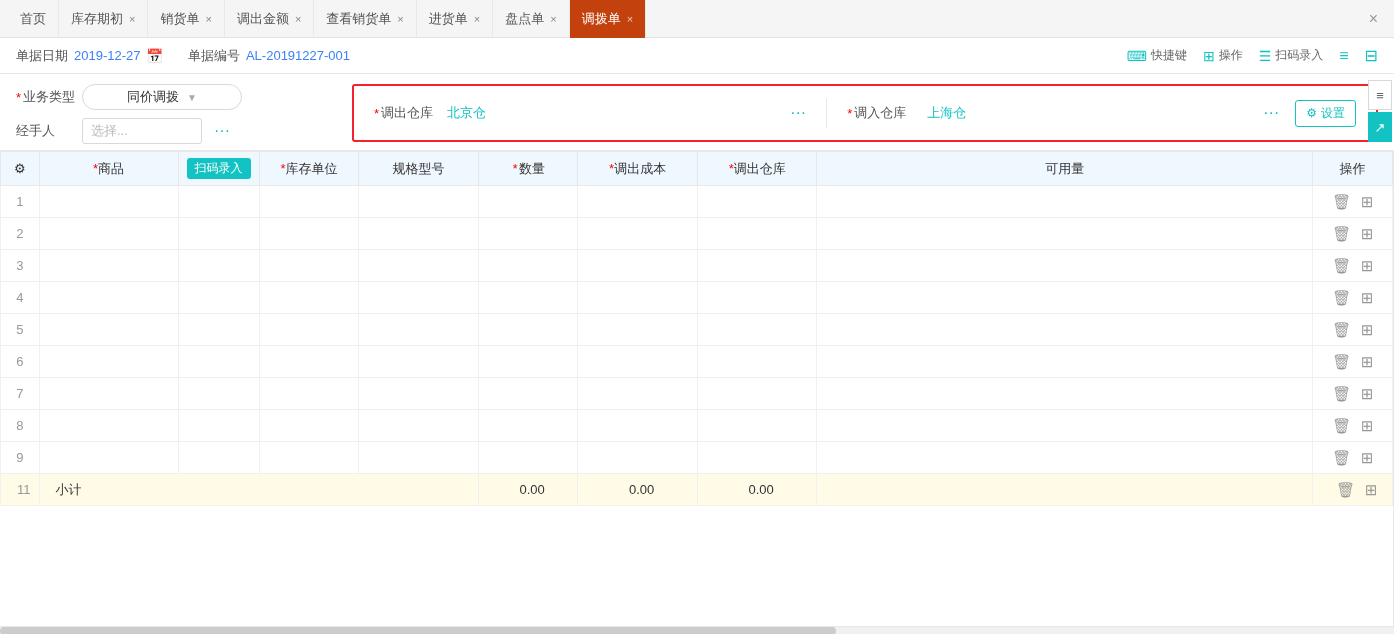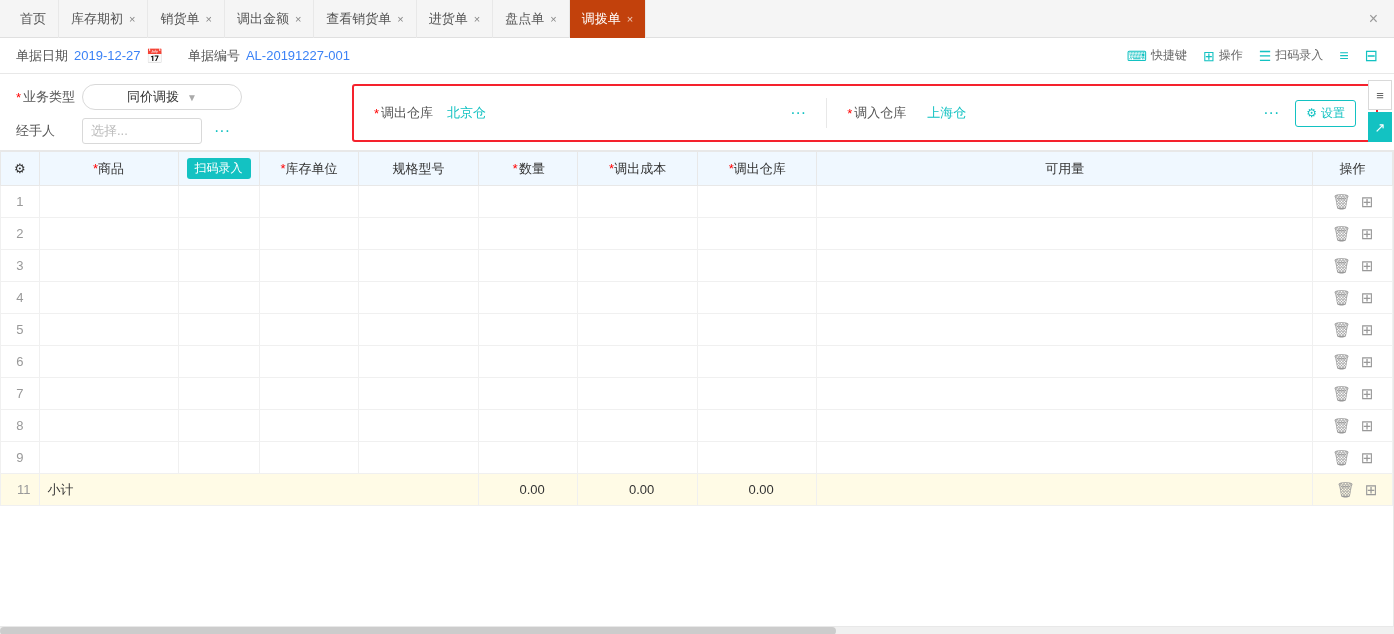--- a/index.html
+++ b/index.html
@@ -526,21 +526,21 @@
         <td></td>
         <td></td>
         <td></td>
         <td>
           <span class="op-btn">🗑</span>
           <span class="op-btn">⊞</span>
         </td>
       </tr>
             <tr class="subtotal-row">
         <td class="row-num">11</td>
-        <td colspan="4" class="label-cell" style="text-align:left; padding-left:8px;">小计</td>
+        <td colspan="4" class="label-cell" style="text-align:left; ">小计</td>
         <td>0.00</td>
         <td>0.00</td>
         <td>0.00</td>
         <td></td>
         <td>
           <span class="op-btn">🗑</span>
           <span class="op-btn">⊞</span>
         </td>
       </tr>
           </tbody>

